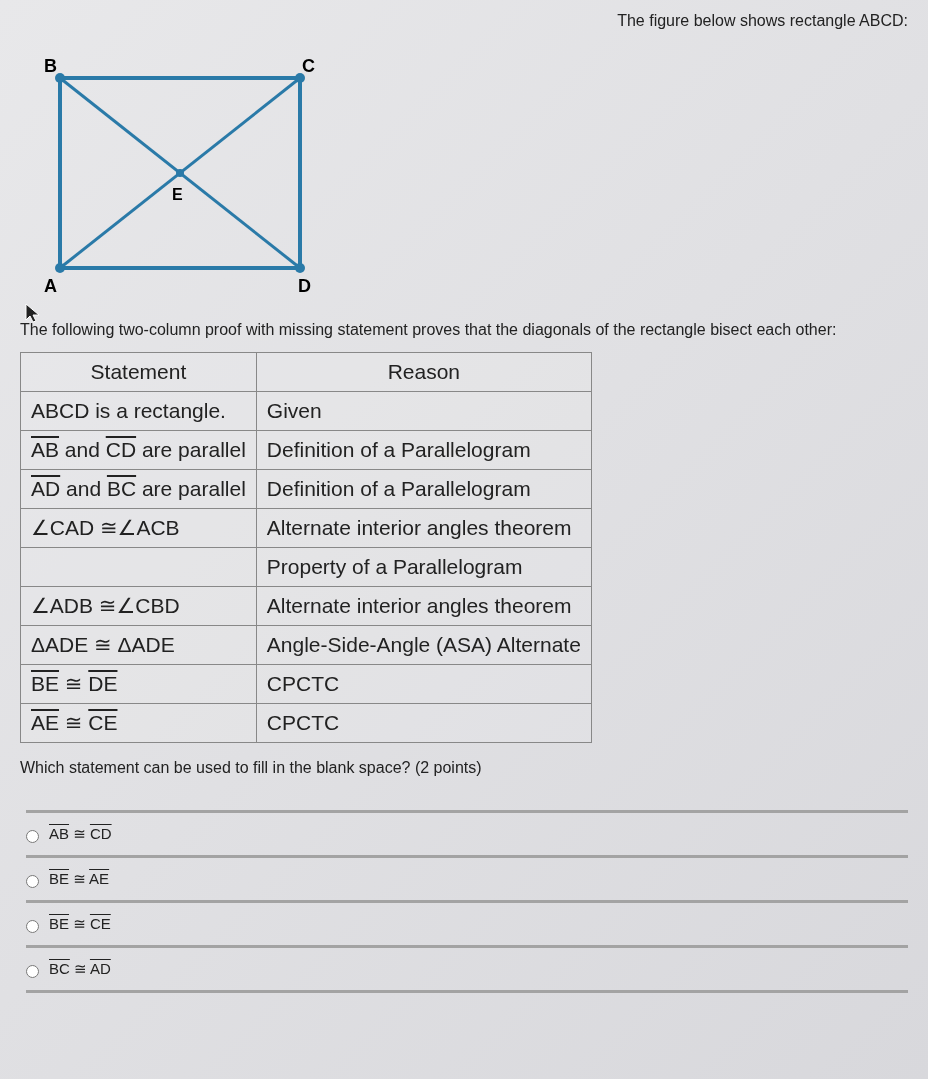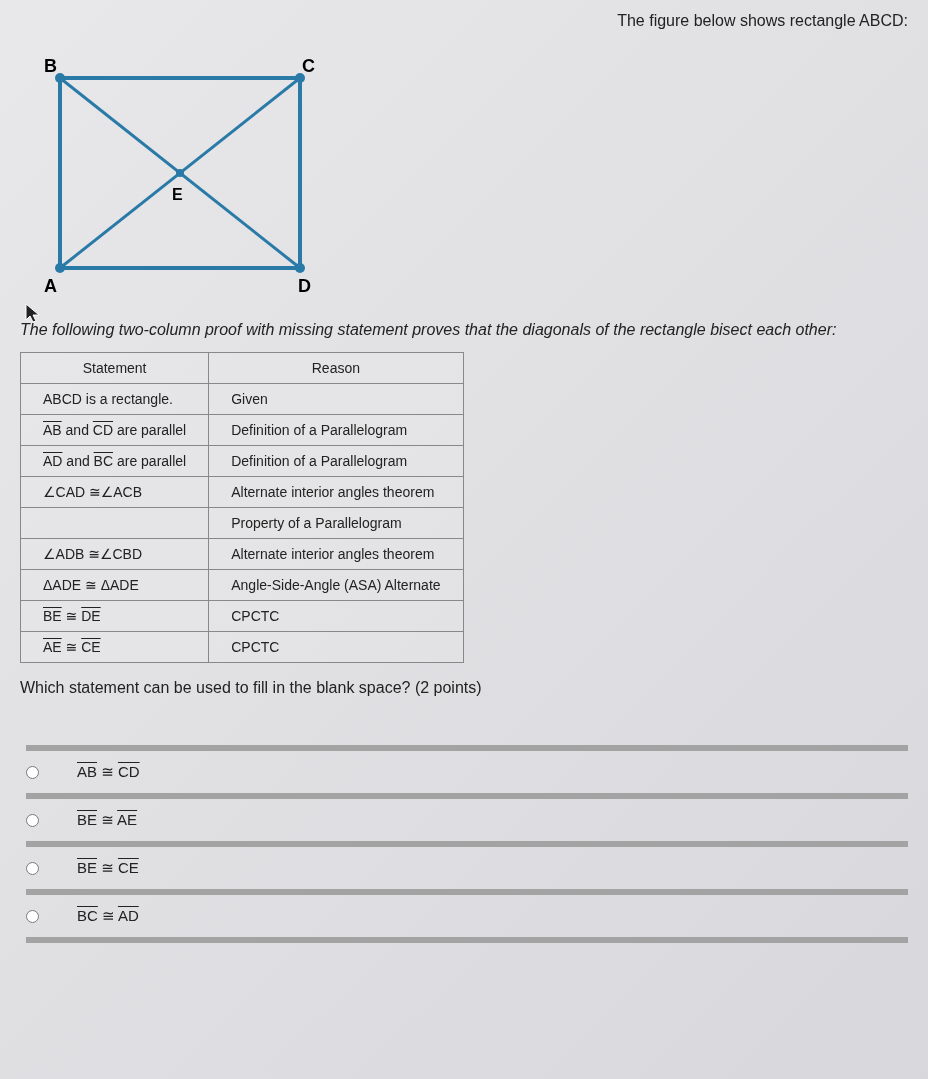--- a/index.html
+++ b/index.html
@@ -9,44 +9,43 @@
       width: 928px;
       height: 1079px;
       padding: 12px 20px;
       color: #222;
       overflow: hidden;
     }
     .intro-text { font-size: 16px; margin-bottom: 18px; text-align: right; }
     .figure-container { position: relative; width: 300px; height: 260px; margin-bottom: 10px; }
     .figure-container svg { display: block; }
     .cursor-icon { position: absolute; left: 24px; top: 302px; }
-    .proof-text { font-size: 16px; margin: 8px 0 6px 0; line-height: 1.5; font-style: italic; }
+    .proof-text { font-size: 16px; margin: 8px 0 6px 0; line-height: 1.5; }
     table.proof {
       border-collapse: collapse;
       margin-top: 10px;
       background: rgba(255,255,255,0.1);
     }
     table.proof th, table.proof td {
       border: 1px solid #888;
-      padding: 7px 22px;
-      font-size: 14px;
+      padding: 7px 10px;
+      font-size: 21px;
       text-align: left;
       vertical-align: middle;
     }
     table.proof th { font-weight: normal; text-align: center; }
     .overline { text-decoration: overline; }
-    .question-text { font-size: 16px; margin: 16px 0 24px 0; }
+    .question-text { font-size: 16px; margin: 16px 0 6px 0; }
     .options { margin-left: 6px; }
     .option-row {
       display: flex;
-      align-items: center;
+      align-items: flex-end;
       padding: 12px 0;
-      border-bottom: 6px solid #a3a3a3;
+      border-bottom: 3px solid #a3a3a3;
       font-size: 15px;
-      gap: 28px;
     }
     .option-row input[type="radio"] { margin-right: 10px; }
     .empty-row { height: 30px; }
   </style>
 </head>
 <body>
 
 <div class="intro-text">The figure below shows rectangle ABCD:</div>
 
 <div class="figure-container">

